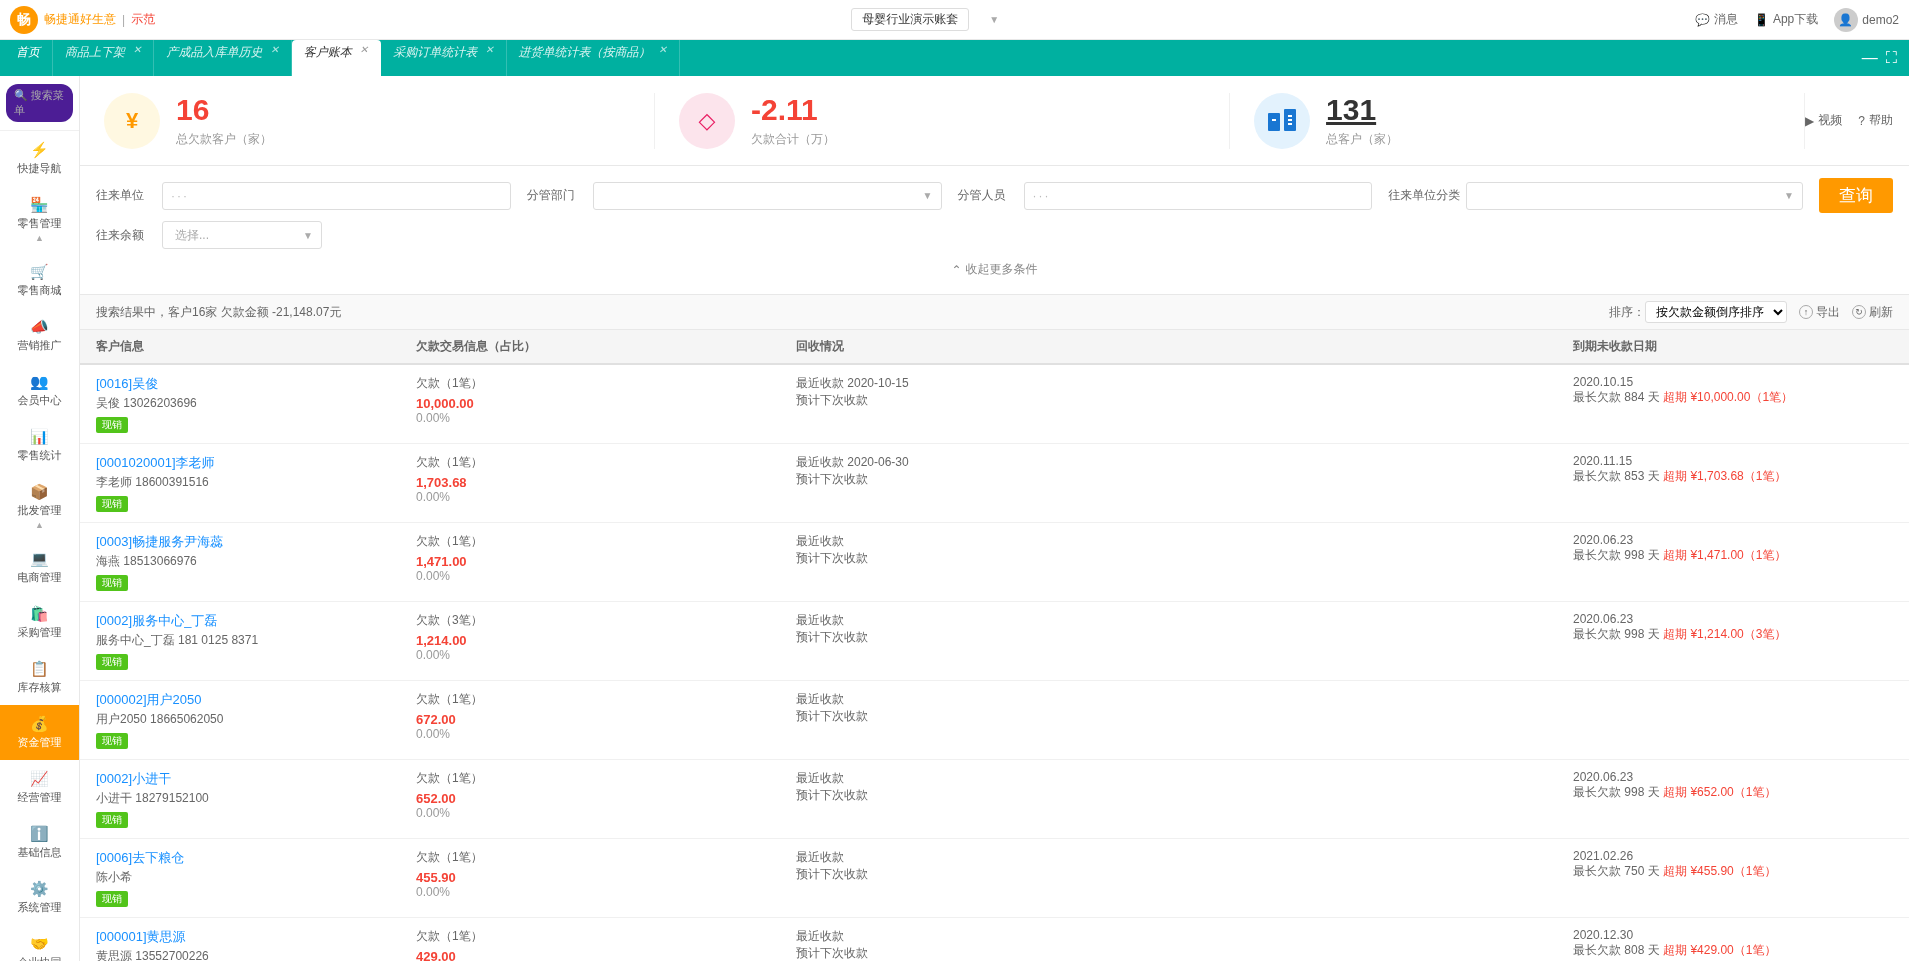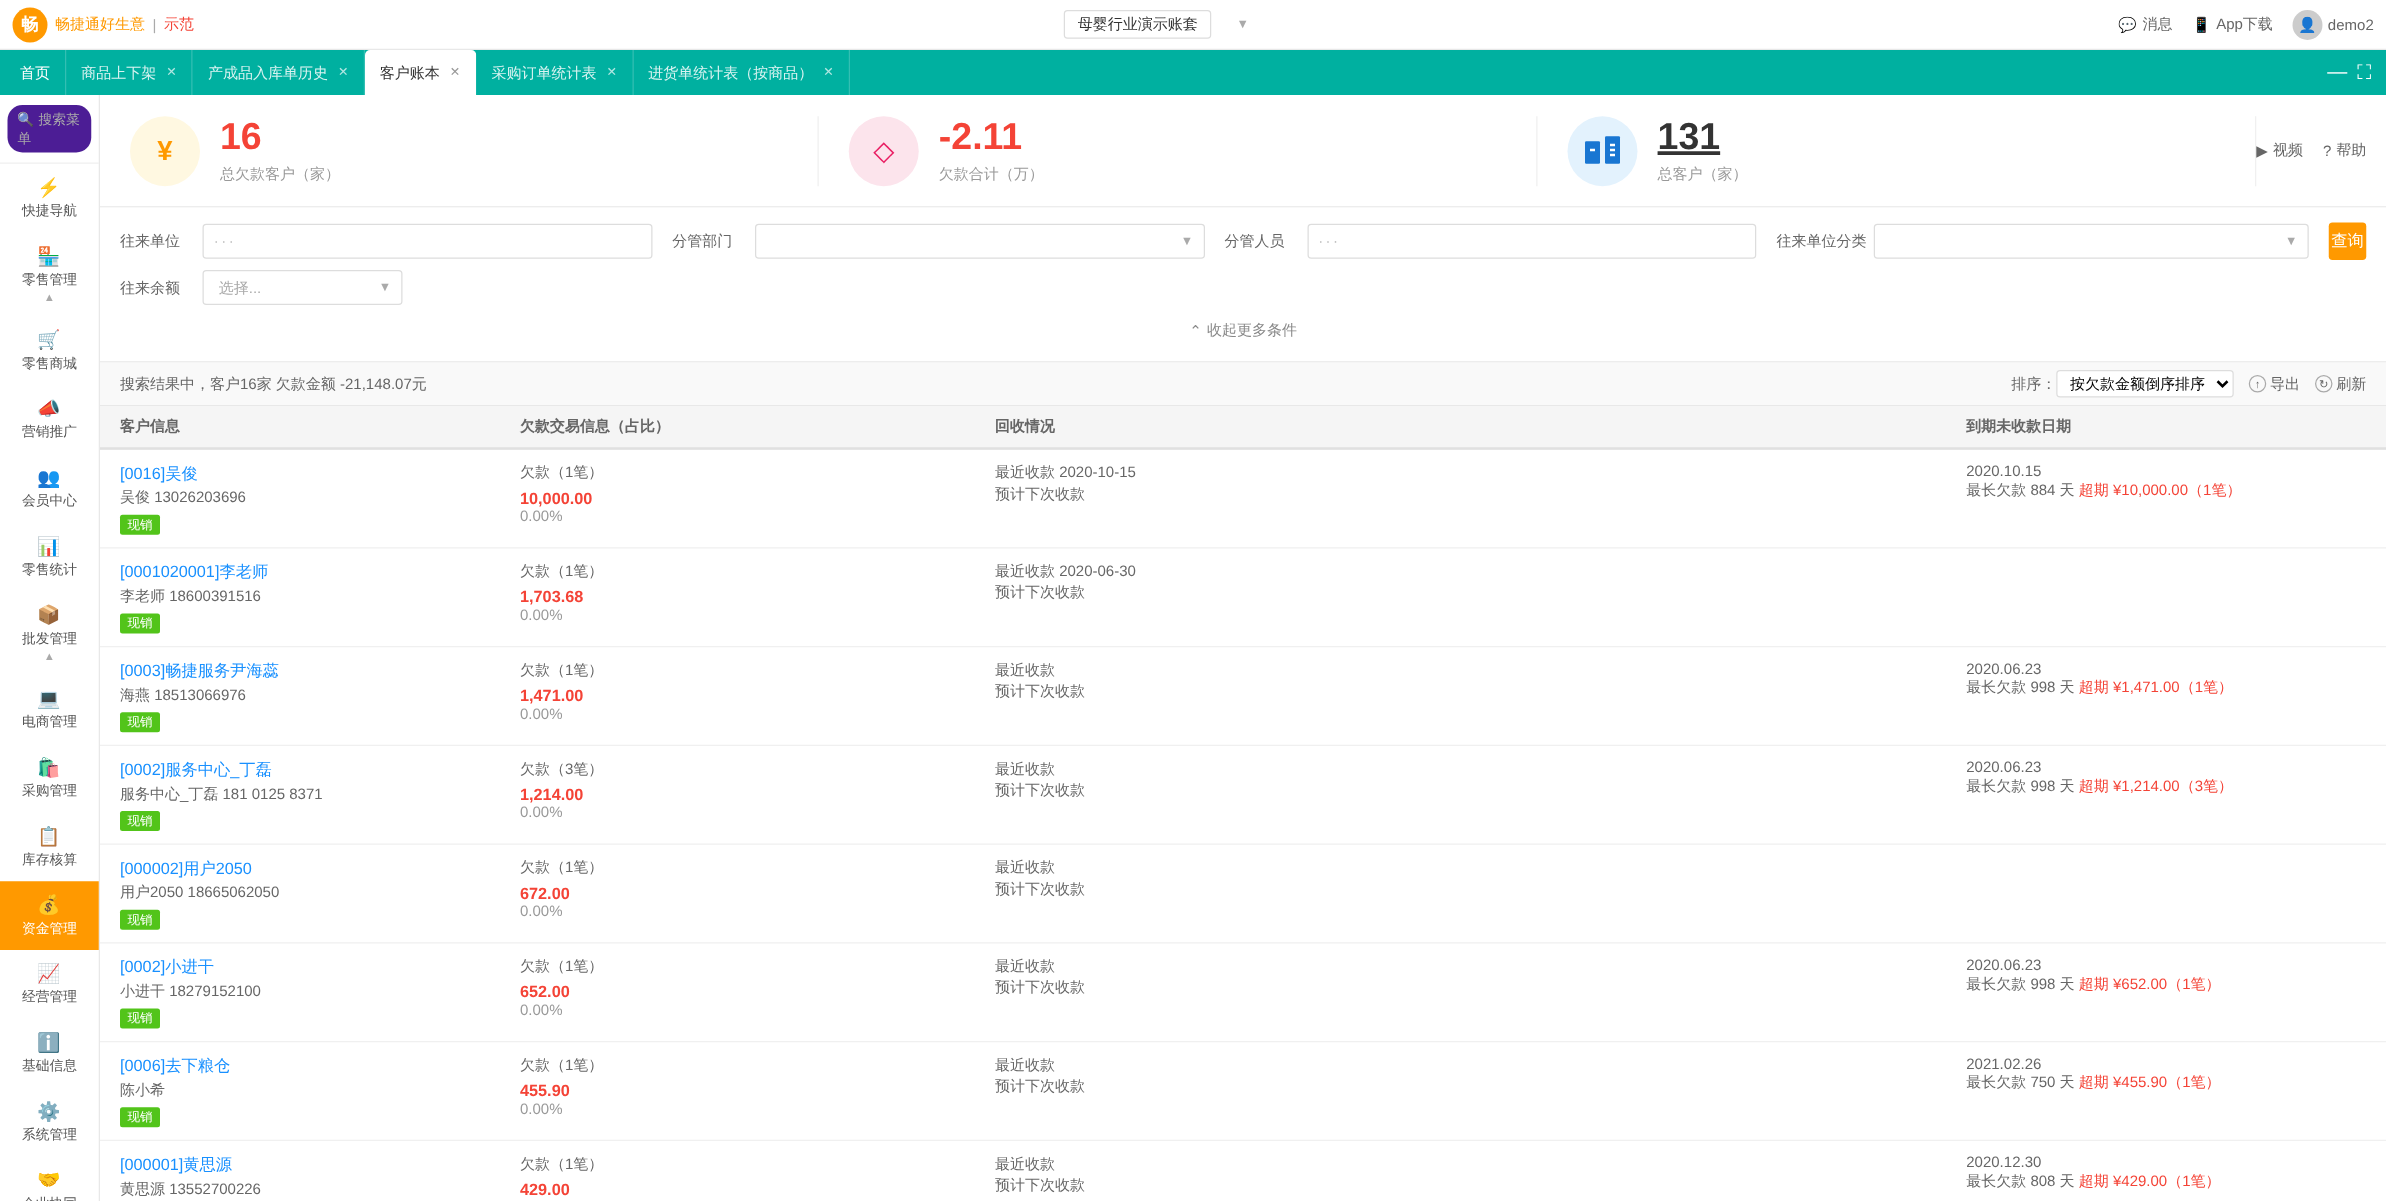--- a/index.html
+++ b/index.html
@@ -15,23 +15,24 @@
     .logo-icon { width: 28px; height: 28px; background: #f90; border-radius: 50%; display: flex; align-items: center; justify-content: center; color: #fff; font-size: 14px; font-weight: bold; }
     .top-right { display: flex; align-items: center; gap: 16px; }
     .top-right-item { display: flex; align-items: center; gap: 4px; font-size: 12px; color: #666; cursor: pointer; }
     .avatar { width: 24px; height: 24px; border-radius: 50%; background: #ccc; display: flex; align-items: center; justify-content: center; font-size: 10px; }
 
     
     .tab-bar {
       display: flex; align-items: stretch; background: #00b0a0; height: 36px; padding: 0 4px;
     }
     .tab-item {
-      display: flex; align-items: center; padding: 15px 12px; font-size: 12px; color: rgba(255,255,255,0.85);
+      display: flex; align-items: flex-start; padding: 4px 12px; font-size: 12px; color: rgba(255,255,255,0.85);
       cursor: pointer; white-space: nowrap; border-right: 1px solid rgba(255,255,255,0.2);
       gap: 4px;
+      font-style: italic;
     }
     .tab-item.active { background: #fff; color: #333; border-radius: 4px 4px 0 0; }
     .tab-item.home { background: transparent; color: #fff; }
     .tab-close { font-size: 10px; color: rgba(255,255,255,0.7); margin-left: 4px; }
     .tab-item.active .tab-close { color: #999; }
     .tab-bar-right { margin-left: auto; display: flex; align-items: center; gap: 8px; padding-right: 8px; }
     .tab-bar-btn { color: #fff; font-size: 16px; cursor: pointer; }
 
     
     .main-layout { display: flex; height: calc(100vh - 76px); }
@@ -83,22 +84,22 @@
       display: flex; align-items: center; justify-content: space-between;
       cursor: pointer; position: relative;
     }
     .filter-select {
       flex: 1; height: 28px; border: 1px solid #ddd; border-radius: 3px;
       padding: 0 8px; font-size: 12px; background: #fff; display: flex;
       align-items: center; justify-content: space-between; cursor: pointer;
     }
     .filter-select-arrow { color: #aaa; font-size: 10px; }
     .query-btn {
-      background: #f90; color: #fff; border: none; padding: 6px 2px;
-      border-radius: 3px; font-size: 13px; cursor: pointer;
+      background: #f90; color: #fff; border: none; padding: 6px 20px;
+      border-radius: 3px; font-size: 17px; cursor: pointer;
     }
     .collapse-bar {
       text-align: center; cursor: pointer; font-size: 12px; color: #888;
       padding: 4px; display: flex; align-items: center; justify-content: center; gap: 4px;
     }
 
     
     .results-bar {
       background: #f9f9f9; padding: 6px 16px; border-bottom: 1px solid #e8e8e8;
       display: flex; align-items: center; justify-content: space-between; font-size: 12px; color: #666;
@@ -426,20 +427,27 @@
         </div>
         <div>
           <div class="debt-info">欠款（1笔）</div>
           <div class="debt-amount">1,703.68</div>
           <div class="debt-percent">0.00%</div>
         </div>
         <div>
           <div class="recovery-info">最近收款    2020-06-30</div>
           <div class="recovery-info">预计下次收款</div>
         </div>
+        <div>
+          <div class="overdue-info">2020.11.15</div>
+          <div class="overdue-info">
+            <span>最长欠款 853 天</span>
+            <span class="overdue-link">超期 ¥1,703.68（1笔）</span>
+          </div>
+        </div>
       </div>
 
       <div class="table-row">
         <div>
           <div class="customer-name">[0003]畅捷服务尹海蕊</div>
           <div class="customer-phone">海燕 18513066976</div>
           <span class="tag-green">现销</span>
         </div>
         <div>
           <div class="debt-info">欠款（1笔）</div>

